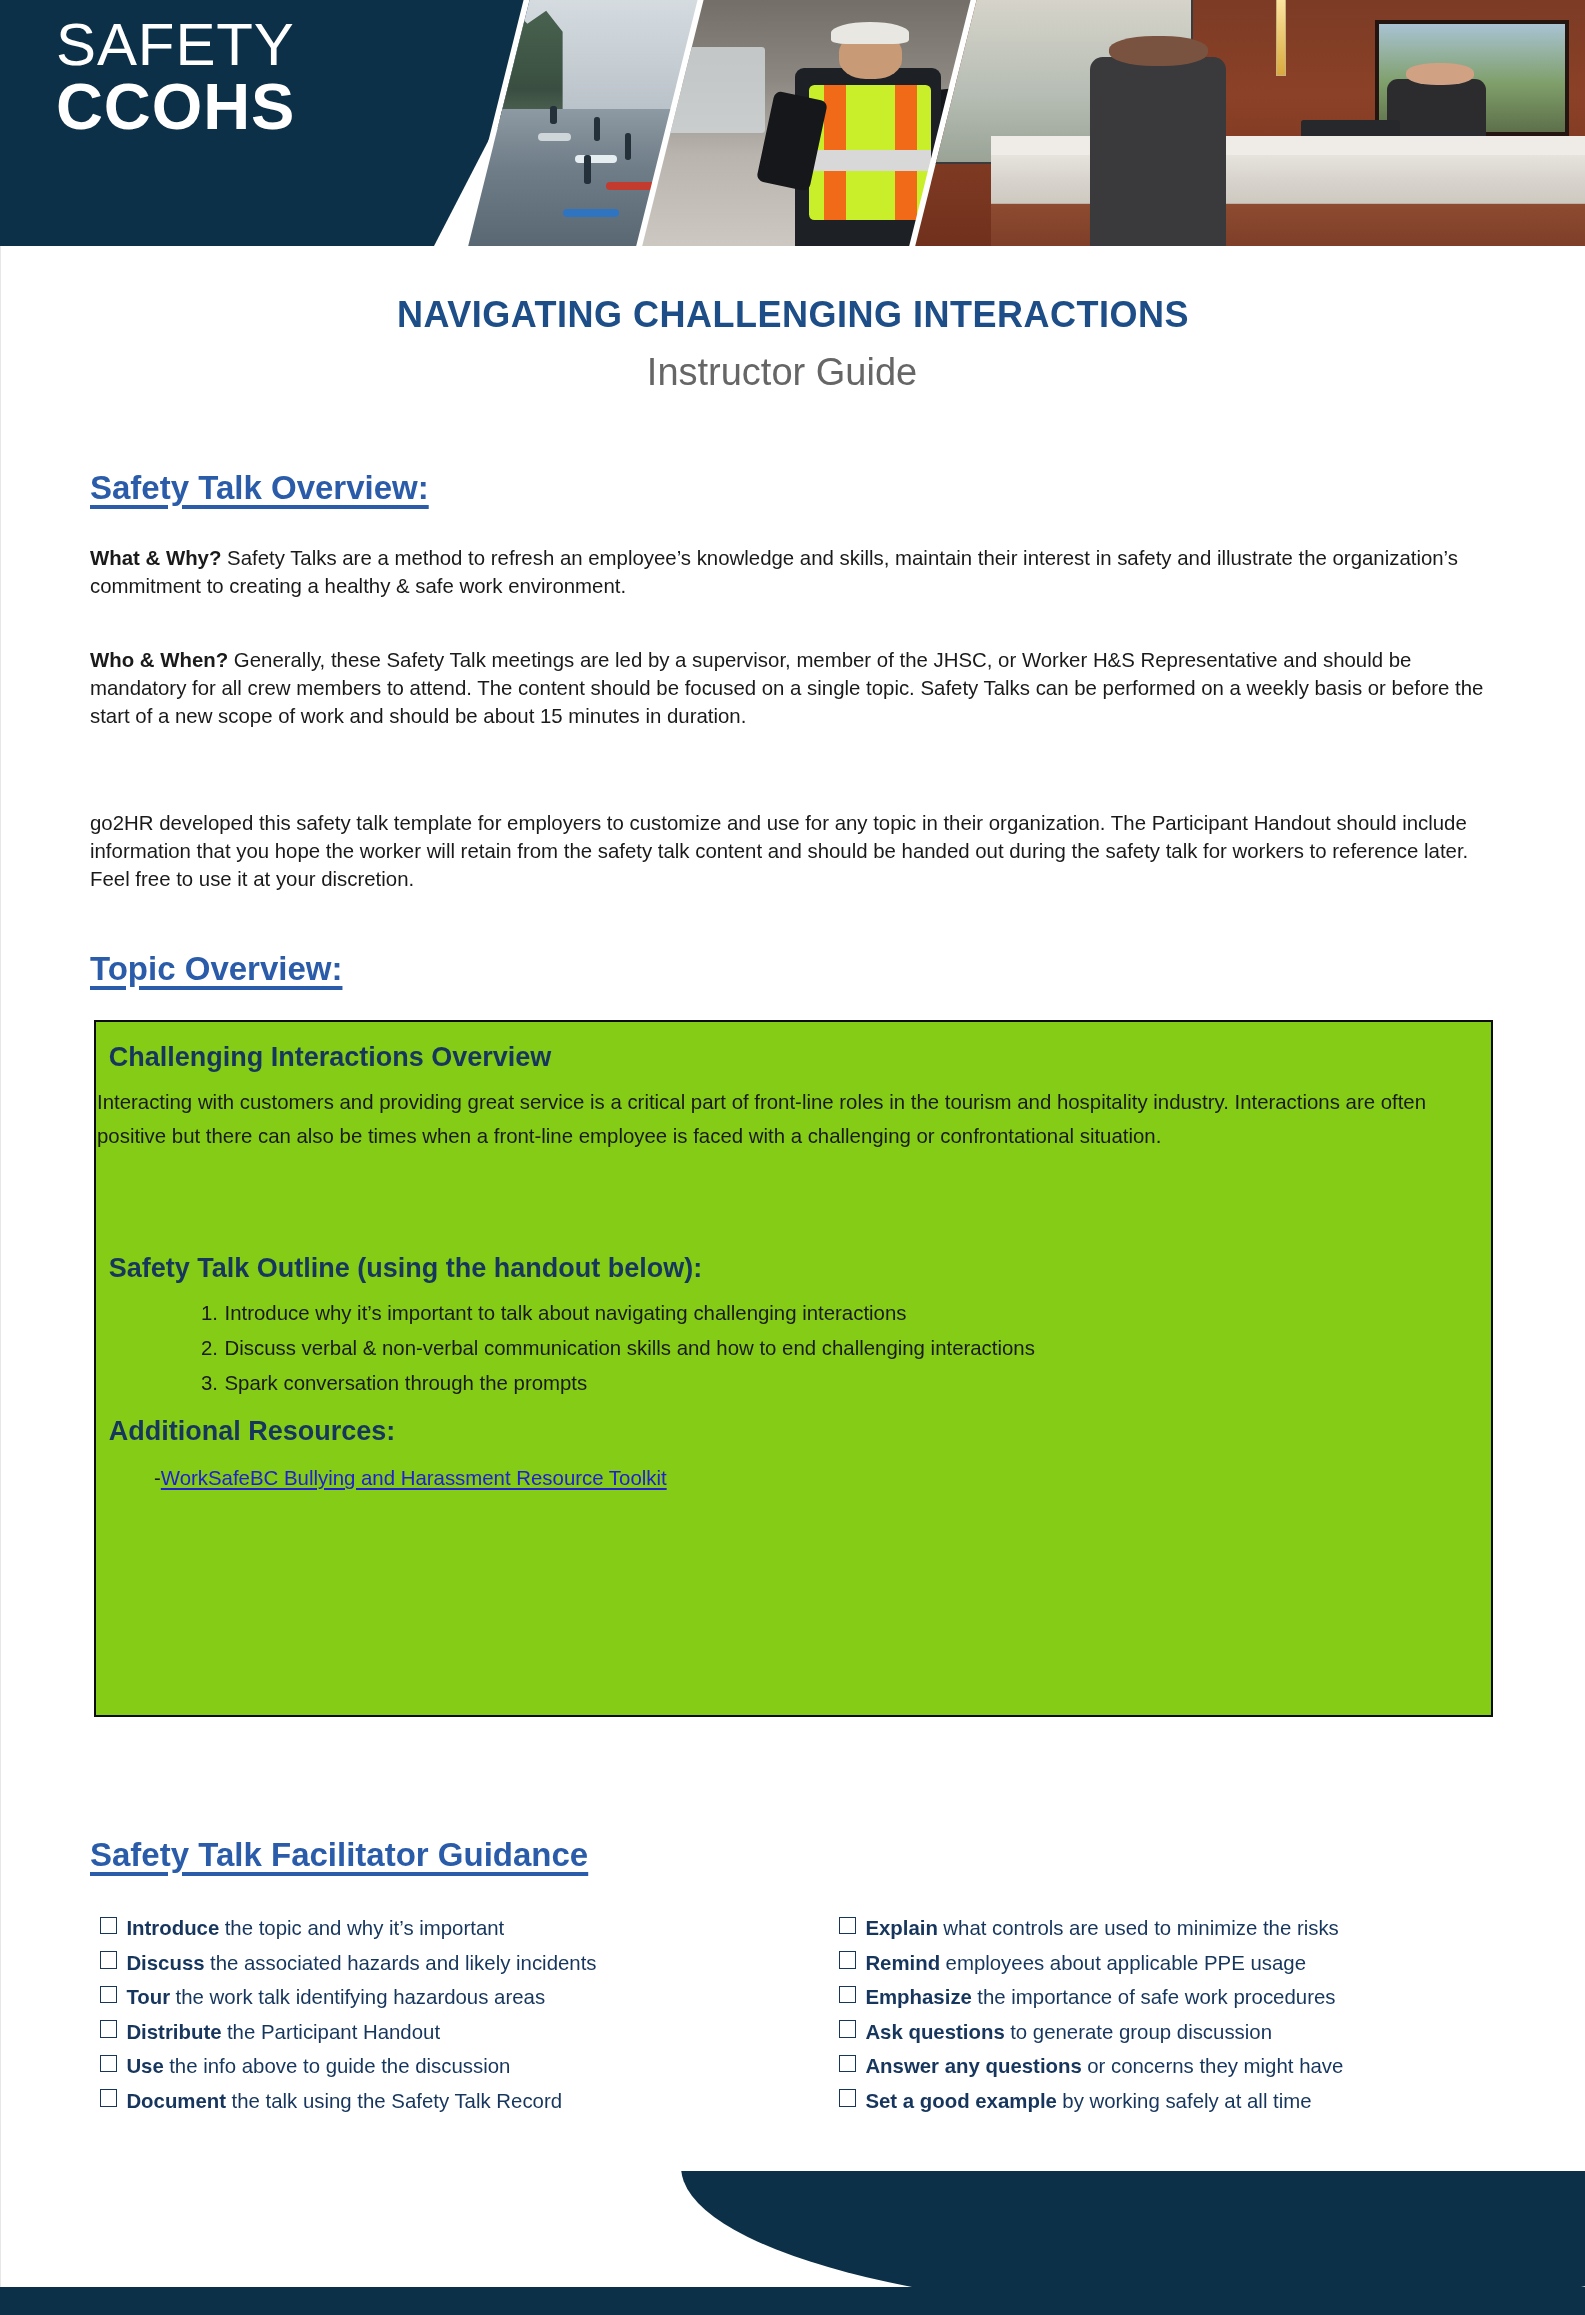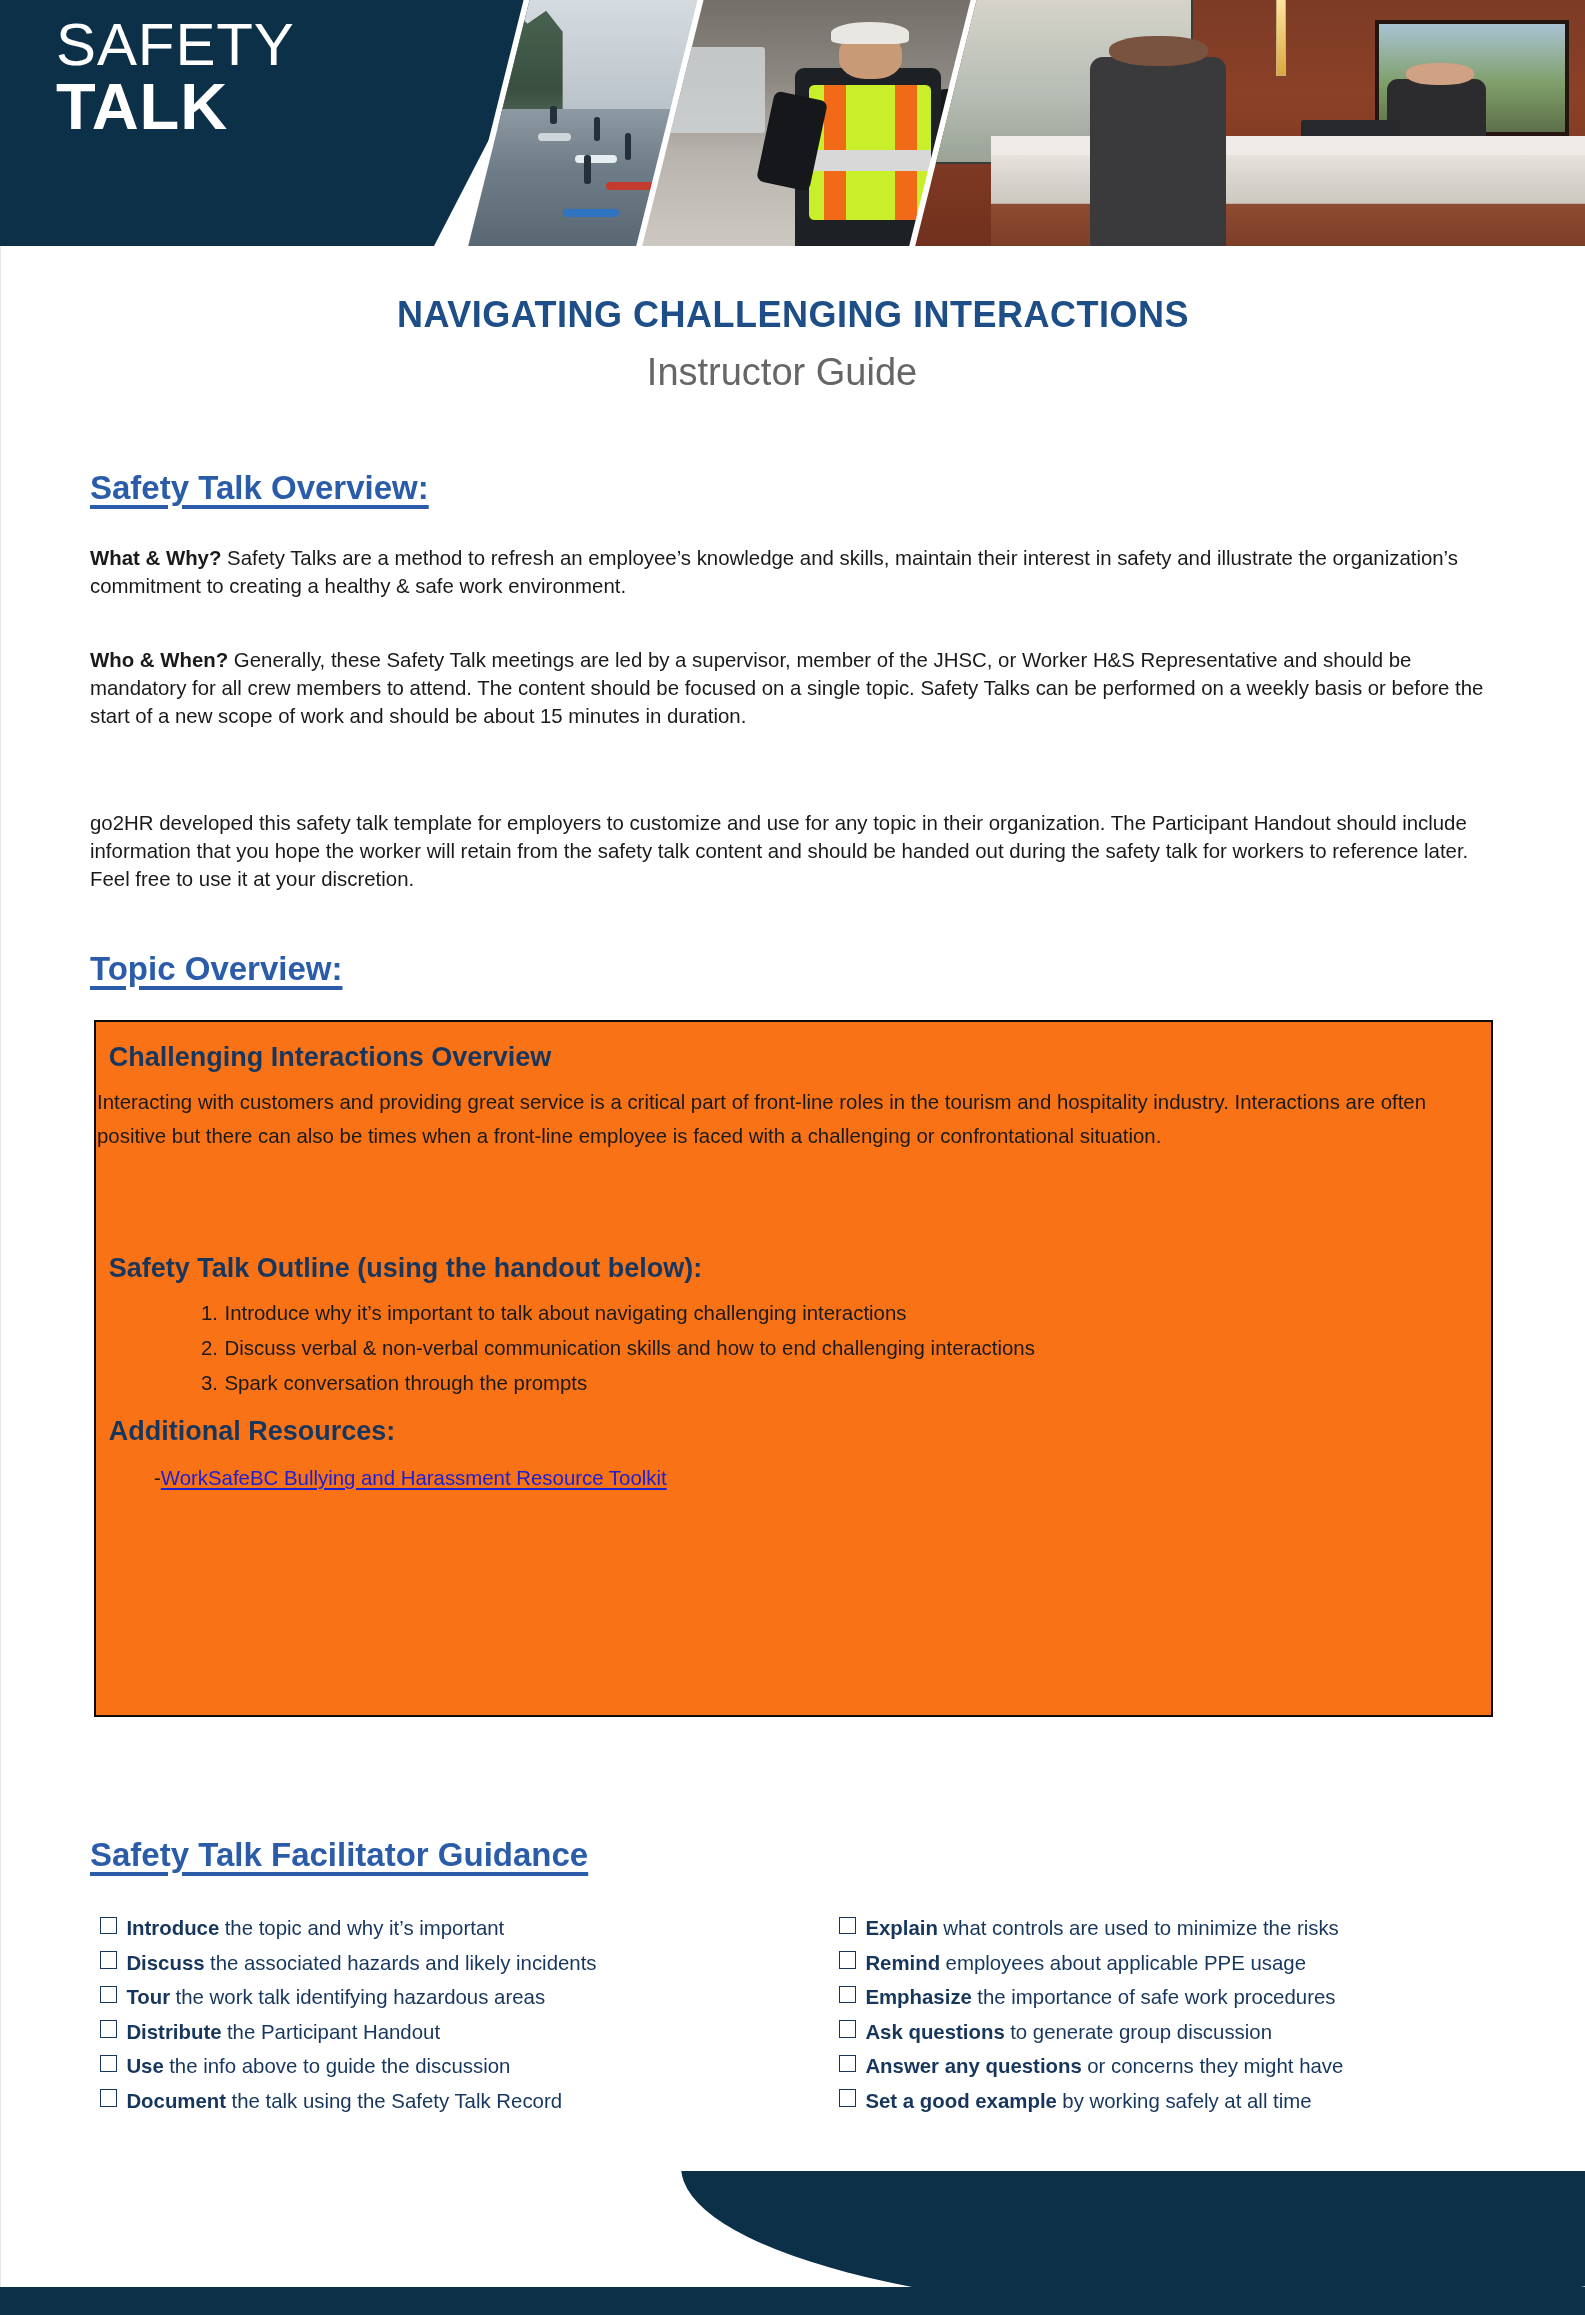--- a/index.html
+++ b/index.html
@@ -241,21 +241,21 @@
 
   
   .topic-box {
     position: absolute;
     left: 94px;
     top: 1020px;
     width: 1399px;
     height: 697px;
     border: 2.7px solid #0c0c0c;
     box-sizing: border-box;
-    background: #f97316;
+    background: #84cc16;
   }
   .box-h {
     position: absolute;
     font-size: 27px;
     font-weight: 700;
     color: #17365d;
   }
   .box-par {
     position: absolute;
     font-size: 20.4px;
@@ -346,21 +346,21 @@
 </style>
 </head>
 <body>
 
 <div class="banner">
 
   <div class="banner-navy"></div>
 
   <div class="banner-title">
     <span class="l1">SAFETY</span>
-    <span class="l2">TALK</span>
+    <span class="l2">CCOHS</span>
   </div>
 
   <div class="panel panel-lake">
     <div class="inner">
       <div class="lake-sky"></div>
       <div class="lake-trees"></div>
       <div class="lake-water"></div>
       <div class="paddler" style="left:34%; top:44%; height:18px;"></div>
       <div class="board" style="left:30%; top:54%; width:33px; background:#cfd6da;"></div>
       <div class="paddler" style="left:48%; top:48%;"></div>

